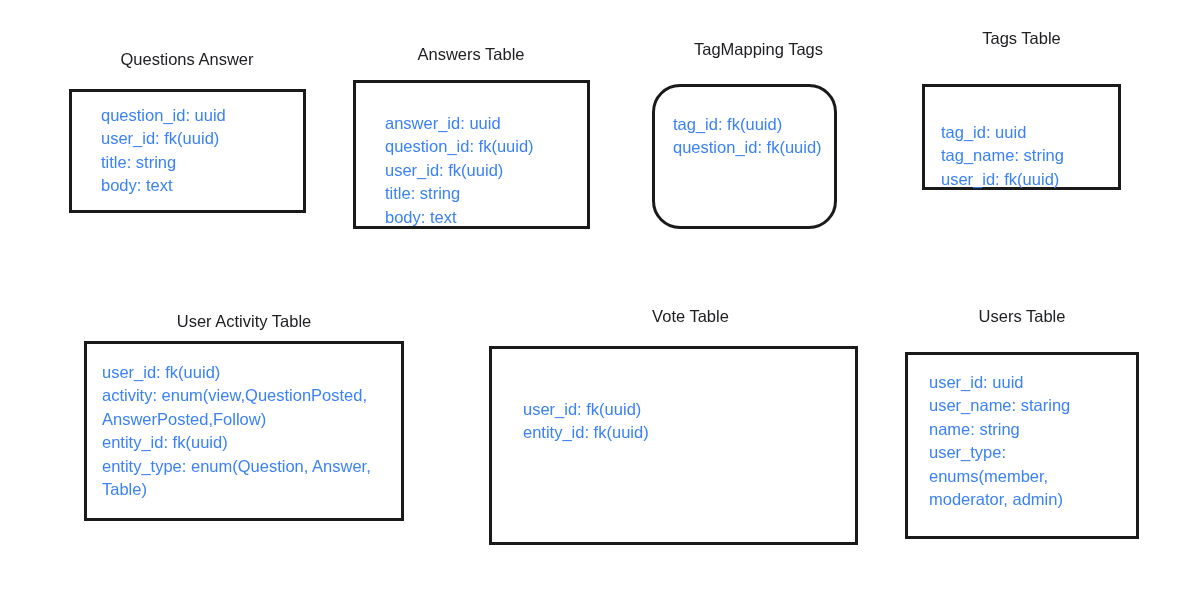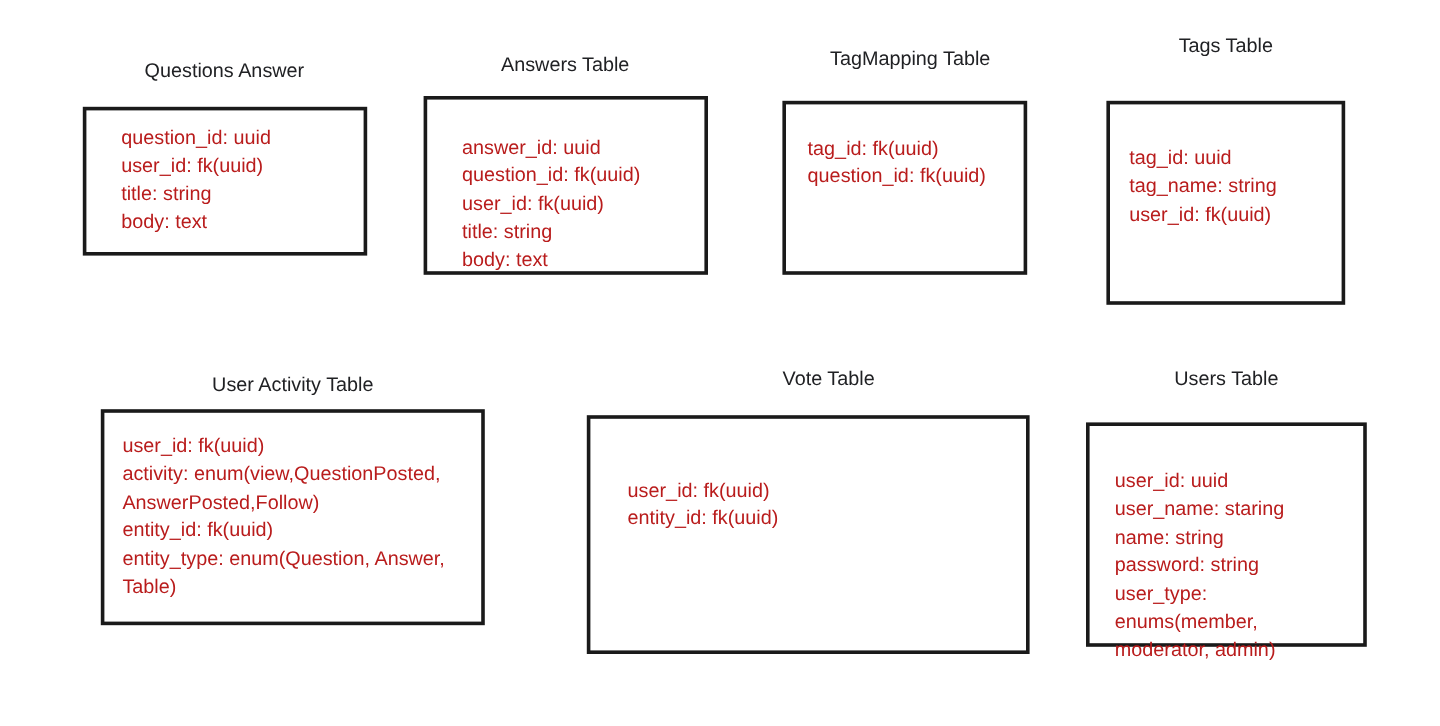--- a/index.html
+++ b/index.html
@@ -32,21 +32,21 @@
     box-sizing: border-box;
     border: 3.5px solid #1a1a1a;
     background: #ffffff;
   }
   .field-list {
     position: absolute;
     left: 0;
     right: 0;
     font-size: 16.5px;
     line-height: 1.42;
-    color: #b91c1c;
+    color: #3b82f6;
   }
   .field-line {
     white-space: pre-wrap;
   }
 </style>
 </head>
 <body>
 
 <div id="canvas">
 
@@ -69,32 +69,32 @@
         <div class="field-line">answer_id: uuid</div>
         <div class="field-line">question_id: fk(uuid)</div>
         <div class="field-line">user_id: fk(uuid)</div>
         <div class="field-line">title: string</div>
         <div class="field-line">body: text</div>
       </div>
     </div>
   </div>
 
   <div class="entity">
-    <div class="entity-title" style="left:652px; top:40px; width:213px;">TagMapping Table</div>
-    <div class="entity-box" style="left:652px; top:84px; width:204px; height:145px;">
+    <div class="entity-title" style="left:652px; top:40px; width:213px;">TagMapping Tags</div>
+    <div class="entity-box" style="left:652px; top:84px; width:185px; height:145px;border-radius:28px;">
       <div class="field-list" style="top:26px; padding-left:18px; padding-right:10px;">
         <div class="field-line">tag_id: fk(uuid)</div>
         <div class="field-line">question_id: fk(uuid)</div>
       </div>
     </div>
   </div>
 
   <div class="entity">
     <div class="entity-title" style="left:922px; top:29px; width:199px;">Tags Table</div>
-    <div class="entity-box" style="left:922px; top:84px; width:199px; height:170px;">
+    <div class="entity-box" style="left:922px; top:84px; width:199px; height:106px;">
       <div class="field-list" style="top:34px; padding-left:16px; padding-right:10px;">
         <div class="field-line">tag_id: uuid</div>
         <div class="field-line">tag_name: string</div>
         <div class="field-line">user_id: fk(uuid)</div>
       </div>
     </div>
   </div>
 
   <div class="entity">
     <div class="entity-title" style="left:84px; top:312px; width:320px;">User Activity Table</div>
@@ -114,23 +114,22 @@
       <div class="field-list" style="top:49px; padding-left:31px; padding-right:12px;">
         <div class="field-line">user_id: fk(uuid)</div>
         <div class="field-line">entity_id: fk(uuid)</div>
       </div>
     </div>
   </div>
 
   <div class="entity">
     <div class="entity-title" style="left:905px; top:307px; width:234px;">Users Table</div>
     <div class="entity-box" style="left:905px; top:352px; width:234px; height:187px;">
-      <div class="field-list" style="top:16px; padding-left:21px; padding-right:38px;margin-top:19px;">
+      <div class="field-list" style="top:16px; padding-left:21px; padding-right:38px;">
         <div class="field-line">user_id: uuid</div>
         <div class="field-line">user_name: staring</div>
         <div class="field-line">name: string</div>
-        <div class="field-line">password: string</div>
         <div class="field-line">user_type: enums(member, moderator, admin)</div>
       </div>
     </div>
   </div>
 
 </div>
 
 </body></html>

